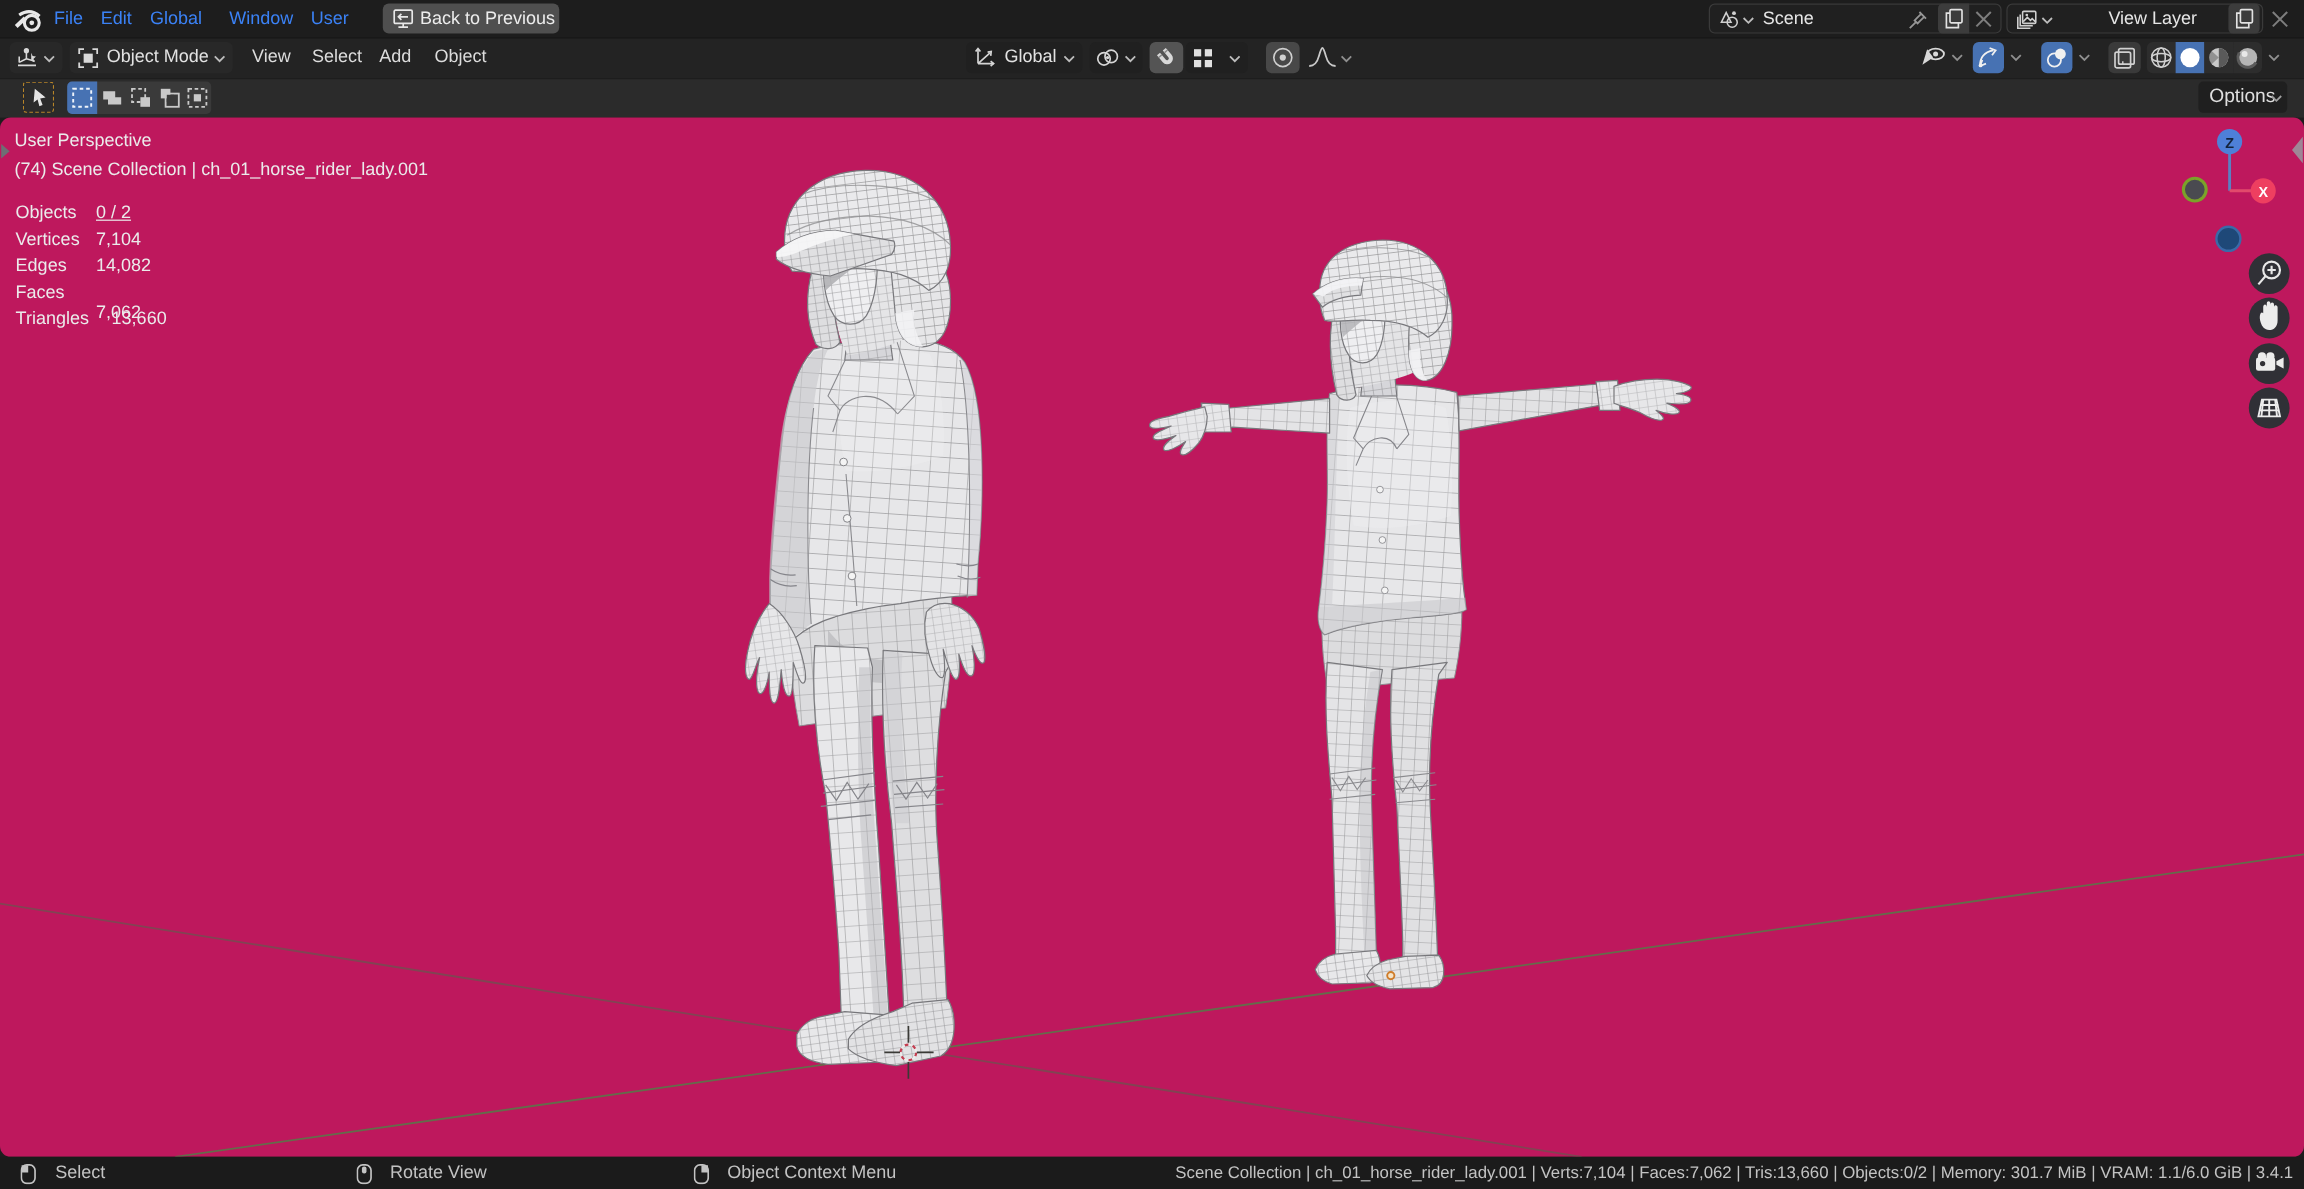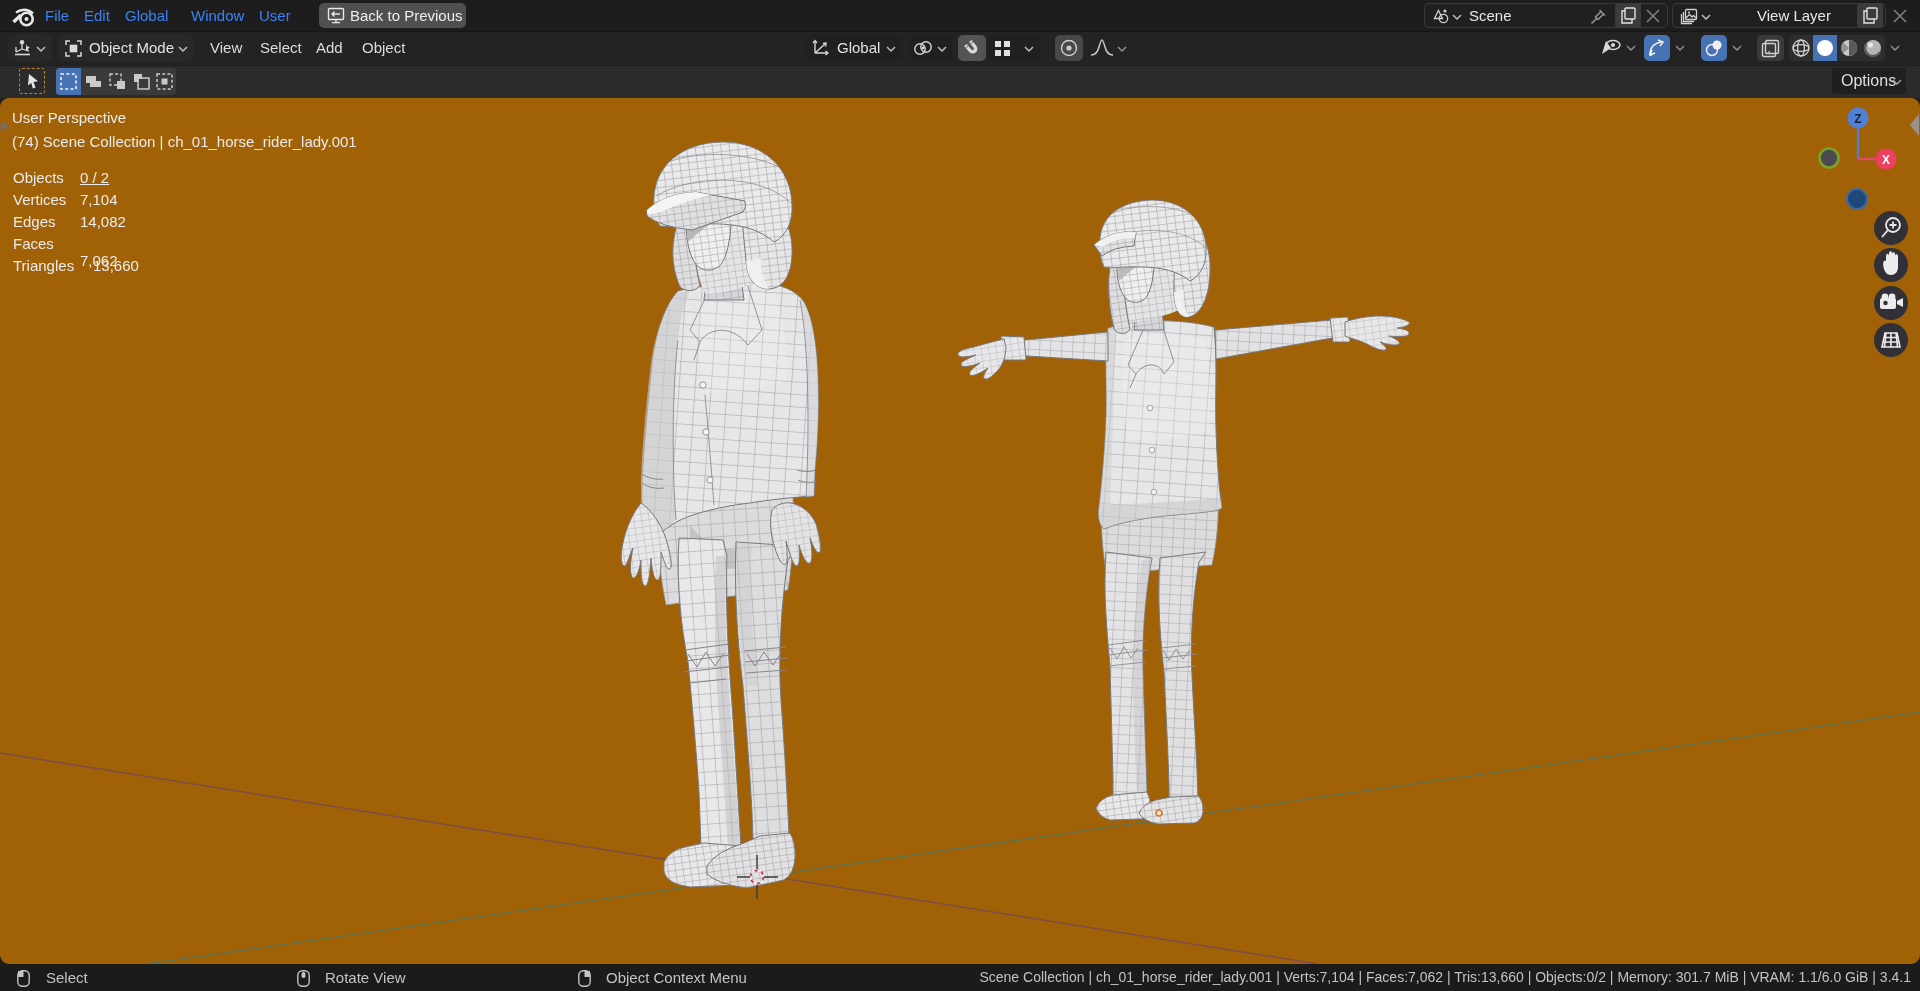--- a/index.html
+++ b/index.html
@@ -12,21 +12,21 @@
   .menu1 { position:absolute; top:0; height:31px; line-height:31px; color:#3b82f6; font-size:15px; }
   #btp { position:absolute; left:319px; top:3px; width:147px; height:25px; background:#4f4f4f;
     border-radius:5px; color:#ededed; font-size:15px; line-height:25px; }
   
   #hdr { position:absolute; left:0; top:31px; width:1920px; height:34px; background:#232323; box-shadow:inset 0 1px 0 #161616; }
   .menu2 { position:absolute; top:0; height:34px; line-height:34px; color:#dcdcdc; font-size:15px; }
   .wdg { position:absolute; background:#282828; border-radius:5px; }
   
   #tools { position:absolute; left:0; top:65px; width:1920px; height:33px; background:#2b2b2b; box-shadow:inset 0 1px 0 #1d1d1d; }
   
-  #vp { position:absolute; left:0; top:98px; width:1920px; height:866px; background:#a16207;
+  #vp { position:absolute; left:0; top:98px; width:1920px; height:866px; background:#be185d;
     border-radius:9px 9px 9px 9px; }
   .ovl { position:absolute; color:#ebebeb; font-size:15px; white-space:pre; }
   
   #status { position:absolute; left:0; top:964px; width:1920px; height:27px; background:#1b1b1b; }
   .st { position:absolute; top:0; height:27px; line-height:27px; color:#c3c3c3; font-size:15px; white-space:pre; }
 </style>
 </head>
 <body>
 <div id="root">
 

